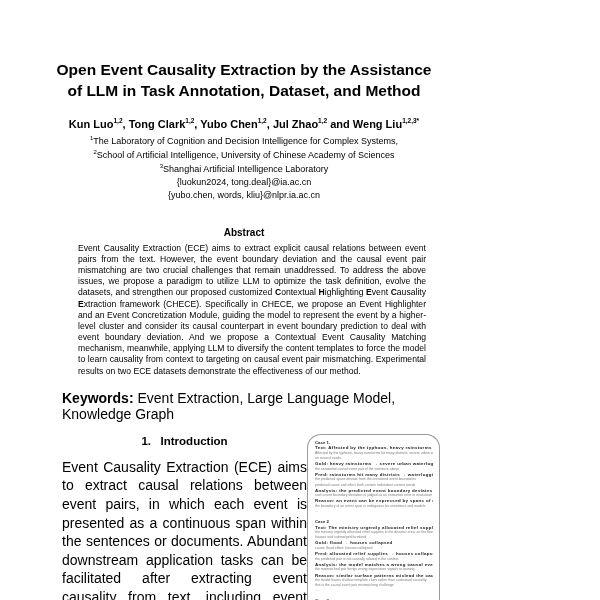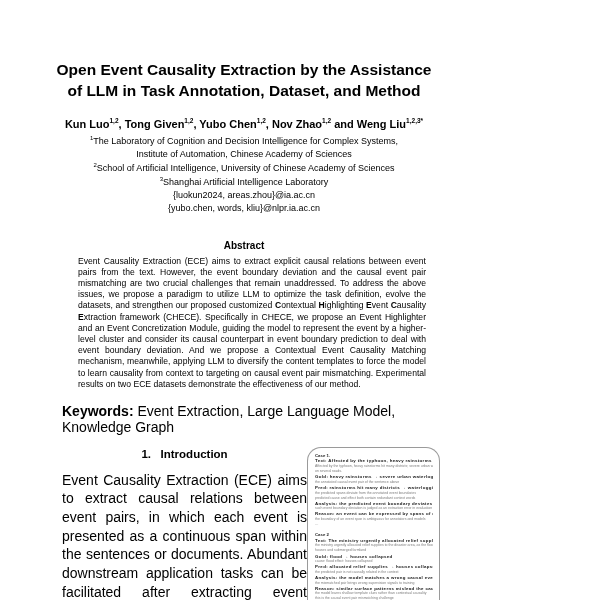--- a/index.html
+++ b/index.html
@@ -39,28 +39,27 @@
   .fd{font-size:4.4px;line-height:5.6px;color:#151515;font-weight:bold;letter-spacing:0.35px;}
   .fl{font-size:3.5px;line-height:5.1px;color:#7d7d7d;}
 </style>
 </head>
 <body>
 
 <div class="page">
 
   <h1 class="title">Open Event Causality Extraction by the Assistance of LLM in Task Annotation, Dataset, and Method</h1>
 
-  <div class="authors"><span>Kun Luo</span><sup>1,2</sup>, <span>Tong Given</span><sup>1,2</sup>, <span>Yubo Chen</span><sup>1,2</sup>, <span>Nov Zhao</span><sup>1,2</sup> and <span>Weng Liu</span><sup>1,2,3*</sup></div>
+  <div class="authors"><span>Kun Luo</span><sup>1,2</sup>, <span>Tong Clark</span><sup>1,2</sup>, <span>Yubo Chen</span><sup>1,2</sup>, <span>Jul Zhao</span><sup>1,2</sup> and <span>Weng Liu</span><sup>1,2,3*</sup></div>
 
   <div class="affil">
       <div><sup>1</sup>The Laboratory of Cognition and Decision Intelligence for Complex Systems,</div>
-      <div>Institute of Automation, Chinese Academy of Sciences</div>
       <div><sup>2</sup>School of Artificial Intelligence, University of Chinese Academy of Sciences</div>
       <div><sup>3</sup>Shanghai Artificial Intelligence Laboratory</div>
-      <div>{luokun2024, areas.zhou}@ia.ac.cn</div>
+      <div>{luokun2024, tong.deal}@ia.ac.cn</div>
       <div>{yubo.chen, words, kliu}@nlpr.ia.ac.cn</div>
     </div>
 
   <div class="abstract-head">Abstract</div>
 
   <div class="abstract"><span>Event Causality Extraction (ECE) aims to extract explicit causal relations between event pairs from the text. However, the event boundary deviation and the causal event pair mismatching are two crucial challenges that remain unaddressed. To address the above issues, we propose a paradigm to utilize LLM to optimize the task definition, evolve the datasets, and strengthen our proposed customized </span><b>C</b><span>ontextual </span><b>H</b><span>ighlighting </span><b>E</b><span>vent </span><b>C</b><span>ausality </span><b>E</b><span>xtraction framework (CHECE). Specifically in CHECE, we propose an Event Highlighter and an Event Concretization Module, guiding the model to represent the event by a higher-level cluster and consider its causal counterpart in event boundary prediction to deal with event boundary deviation. And we propose a Contextual Event Causality Matching mechanism, meanwhile, applying LLM to diversify the content templates to force the model to learn causality from context to targeting on causal event pair mismatching. Experimental results on two ECE datasets demonstrate the effectiveness of our method.</span></div>
 
   <div class="keywords">
     <b>Keywords:</b><span> Event Extraction, Large Language Model, Knowledge Graph</span>
   </div>

